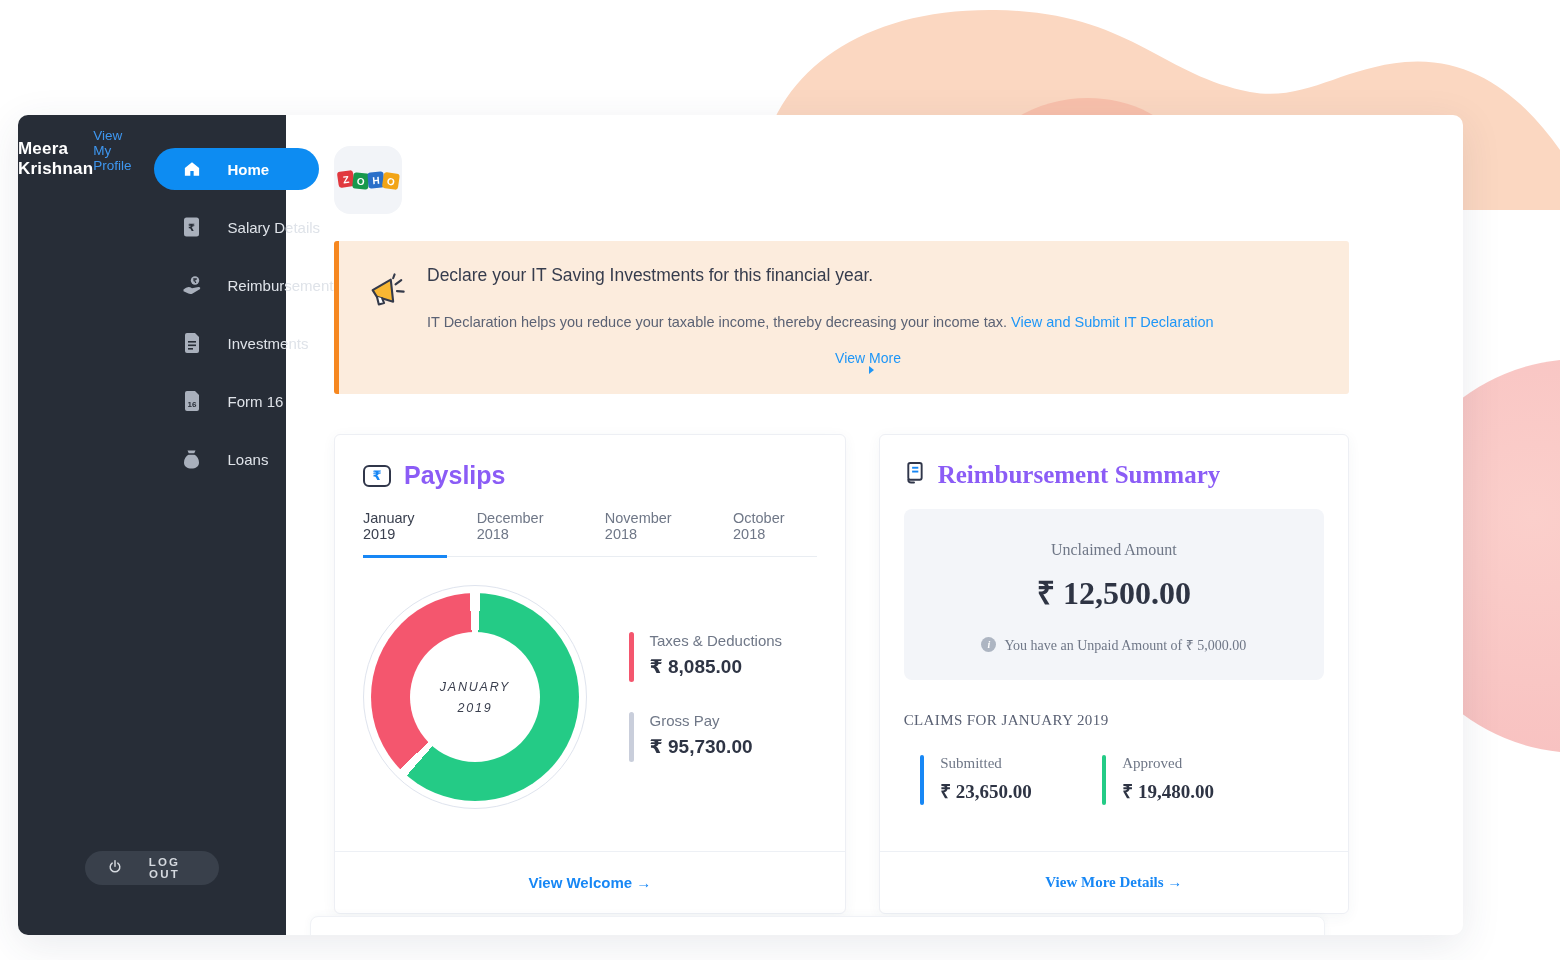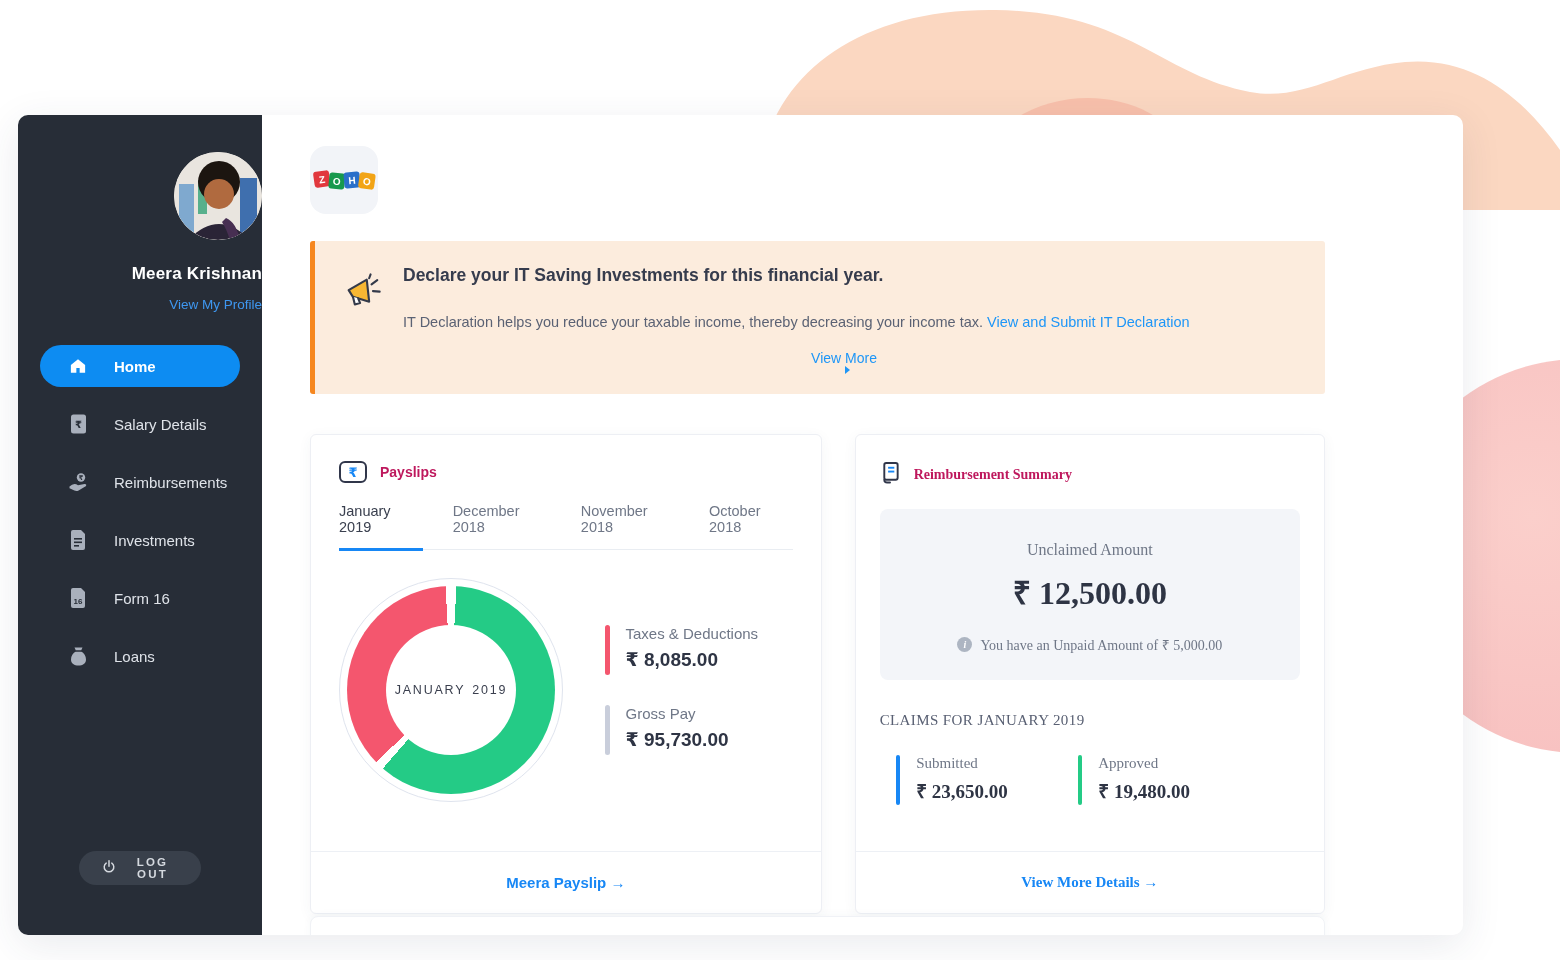--- a/index.html
+++ b/index.html
@@ -16,22 +16,22 @@
     background:radial-gradient(circle at 38% 40%, #fbcfcb 0%, #f8c2c1 70%);
   }
   
   .panel {
     position:absolute; left:18px; top:115px; width:1445px; height:820px;
     background:#fff; border-radius:10px; z-index:1; display:flex; overflow:hidden;
     box-shadow:0 10px 40px rgba(50,60,90,.10);
   }
   
   .sidebar {
-    width:244px; flex-shrink:0; background:#272d37;
-    display:flex; flex-direction:column; align-items:flex-end; position:relative;
+    width:268px; flex-shrink:0; background:#272d37;
+    display:flex; flex-direction:row; align-items:flex-start; position:relative;
   }
   .avatar { margin-top:37px; width:88px; height:88px; border-radius:50%; overflow:hidden; background:#e9e5df; }
   .user-name { margin-top:24px; font-size:17px; font-weight:bold; color:#ffffff; letter-spacing:.2px; }
   .profile-link { margin-top:13px; font-size:13.5px; color:#3e97f0; cursor:pointer; }
   .nav { margin-top:33px; width:100%; }
   .nav-item {
     height:42px; margin:0 0 16px 0; padding-left:50px;
     display:flex; align-items:center; gap:26px;
     font-size:15px; color:#dfe3e9; cursor:pointer;
   }
@@ -66,57 +66,57 @@
   .logo-letter:nth-child(4){ transform:rotate(8deg) translateY(1px); }
   .page-title { font-size:27px; font-weight:bold; color:#343a4c; }
   .page-subtitle { margin-top:7px; font-size:15px; color:#6e7583; }
   
   .alert {
     margin-top:27px; width:1015px; min-height:130px; position:relative;
     background:#fcecdd; border-left:5px solid #f6871f; border-radius:3px;
     padding:24px 40px 20px 88px;
   }
   .alert-icon { position:absolute; left:26px; top:32px; }
-  .alert-title { font-size:17.5px; font-weight:bold; color:#363c4d; }
+  .alert-title { font-size:17.5px; font-weight:normal; color:#363c4d; }
   .alert-body { margin-top:26px; font-size:14.5px; color:#5b6274; line-height:1.4; }
   .alert-link { color:#1e96f7; cursor:pointer; }
   .alert-viewmore { margin-top:18px; font-size:14px; font-weight:normal; color:#1e96f7; cursor:pointer; display:flex; align-items:center;flex-direction:column; }
   .tri { display:inline-block; width:0; height:0; border-left:5px solid #1e96f7;
          border-top:4px solid transparent; border-bottom:4px solid transparent; margin-left:6px; }
   
   .cards-row { margin-top:40px; display:flex; gap:33px; width:1015px; }
   .card {
     background:#fff; border:1px solid #edeff4; border-radius:6px; position:relative;
     box-shadow:0 3px 14px rgba(60,70,100,.05); height:480px;
   }
   .card-payslips { width:535px; padding:26px 28px 0; }
   .card-reimb { width:492px; padding:26px 24px 0;font-family:Liberation Serif, serif; }
   .card-header { display:flex; align-items:center; gap:13px; }
-  .card-title { font-size:14px; font-weight:bold; color:#be185d; }
+  .card-title { font-size:25px; font-weight:bold; color:#8b5cf6; }
   .rupee-badge {
     width:28px; height:22px; border:2.2px solid #30364a; border-radius:6px;
     color:#1787f5; font-size:13px; font-weight:bold;
     display:flex; align-items:center; justify-content:center;
   }
   
   .tabs { margin-top:20px; display:flex; gap:30px; border-bottom:1px solid #e9edf2; }
   .tab { padding-bottom:13px; font-size:14.5px; color:#6f7787; cursor:pointer;
          border-bottom:3px solid transparent; margin-bottom:-2px; }
   .tab.active { color:#3a404f; border-bottom-color:#1787f5; }
   
   .payslip-body { margin-top:28px; display:flex; align-items:center; }
   .donut-ring {
     width:224px; height:224px; border:1px solid #dfe4ee; border-radius:50%;
     display:flex; align-items:center; justify-content:center;
   }
   .donut { width:208px; height:208px; border-radius:50%; position:relative; }
   .donut-hole {
     position:absolute; left:50%; top:50%; transform:translate(-50%,-50%);
     width:130px; height:130px; border-radius:50%; background:#fff;
-    display:flex; flex-direction:row; align-items:center; justify-content:center; gap:7px;
+    display:flex; flex-direction:column; align-items:center; justify-content:center; gap:7px;font-style:italic;
   }
   .donut-line { font-size:12.5px; letter-spacing:1.8px; color:#3a3f4e; }
   
   .legend { margin-left:42px; display:flex; flex-direction:column; gap:30px; }
   .legend-item { display:flex; gap:16px; }
   .legend-bar { width:4.5px; border-radius:3px; height:50px; flex-shrink:0; }
   .legend-label { font-size:15px; color:#6f7787; }
   .legend-value { margin-top:6px; font-size:19px; font-weight:bold; color:#2e3444; }
   
   .card-footer {
@@ -322,21 +322,21 @@
             <div class="legend-item">
               <span class="legend-bar" style="background-color: rgb(201, 206, 219);"></span>
               <span>
                 <div class="legend-label">Gross Pay</div>
                 <div class="legend-value">₹ 95,730.00</div>
               </span>
             </div>
           </div>
         </div>
 
-        <div class="card-footer">Meera Payslip →</div>
+        <div class="card-footer">View Welcome →</div>
       </section>
 
       <section class="card card-reimb">
         <div class="card-header">
           <span>
             <svg width="21" height="24" viewBox="0 0 22 24">
               <rect x="4.5" y="1.5" width="14" height="17.5" rx="2" fill="none" stroke="#30364a" stroke-width="2"></rect>
               <line x1="8.5" y1="6.5" x2="15" y2="6.5" stroke="#1787f5" stroke-width="2"></line>
               <line x1="8.5" y1="10.5" x2="15" y2="10.5" stroke="#1787f5" stroke-width="2"></line>
               <path d="M4.5 19 a3 3 0 0 0 3 3 h3" fill="none" stroke="#30364a" stroke-width="2" stroke-linecap="round"></path>

